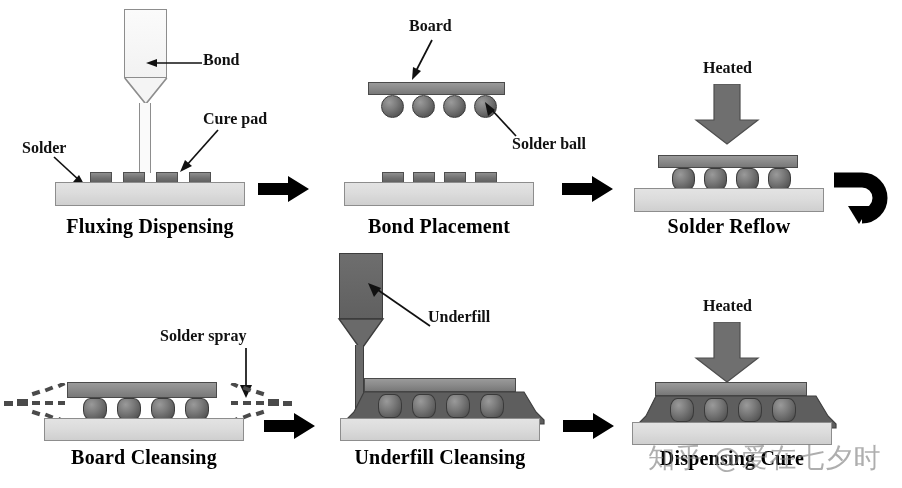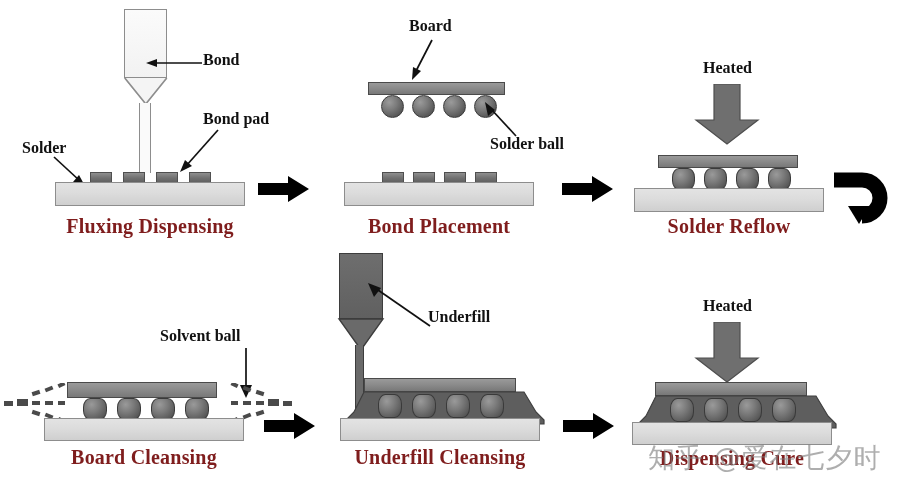--- a/index.html
+++ b/index.html
@@ -12,21 +12,21 @@
   #stage{position:relative;width:902px;height:488px;}
 
   .panel{position:absolute;}
 
   
   .caption{
     position:absolute;
     font-family:"Liberation Serif", serif;
     font-weight:bold;
     font-size:20px;
-    color:#7f1d1d;
+    color:#000000;
     white-space:nowrap;
     text-align:center;
     letter-spacing:.2px;
   }
   .lbl{
     position:absolute;
     font-family:"Liberation Serif", serif;
     font-weight:bold;
     font-size:16px;
     color:#111;
@@ -132,21 +132,21 @@
       <line x1="56" y1="7" x2="10" y2="7" stroke="#111" stroke-width="1.7"></line>
       <polygon points="0,7 11,3 11,11" fill="#111"></polygon>
     </svg>
 
     <div class="lbl" style="left:22px;top:139px;">Solder</div>
     <svg class="leader" style="left:52px;top:155px;" width="40" height="35">
       <line x1="2" y1="2" x2="28" y2="26" stroke="#111" stroke-width="1.7"></line>
       <polygon points="33,31 21,27 27,20" fill="#111"></polygon>
     </svg>
 
-    <div class="lbl" style="left:203px;top:110px;">Bond pad</div>
+    <div class="lbl" style="left:203px;top:110px;">Cure pad</div>
     <svg class="leader" style="left:176px;top:128px;" width="46" height="46">
       <line x1="42" y1="2" x2="10" y2="38" stroke="#111" stroke-width="1.7"></line>
       <polygon points="4,44 9,32 16,38" fill="#111"></polygon>
     </svg>
 
     <div class="pad" style="left:90px;top:172px;width:22px;height:11px;"></div>
     <div class="pad" style="left:123px;top:172px;width:22px;height:11px;"></div>
     <div class="pad" style="left:156px;top:172px;width:22px;height:11px;"></div>
     <div class="pad" style="left:189px;top:172px;width:22px;height:11px;"></div>
 
@@ -167,21 +167,21 @@
       <polygon points="8,42 9,29 17,33" fill="#111"></polygon>
     </svg>
 
     <div class="chip" style="left:368px;top:82px;width:137px;height:13px;"></div>
 
     <div class="ball" style="left:381px;top:95px;width:23px;height:23px;"></div>
     <div class="ball" style="left:412px;top:95px;width:23px;height:23px;"></div>
     <div class="ball" style="left:443px;top:95px;width:23px;height:23px;"></div>
     <div class="ball" style="left:474px;top:95px;width:23px;height:23px;"></div>
 
-    <div class="lbl" style="left:490px;top:135px;">Solder ball</div>
+    <div class="lbl" style="left:512px;top:135px;">Solder ball</div>
     <svg class="leader" style="left:480px;top:100px;" width="42" height="40">
       <line x1="36" y1="36" x2="11" y2="9" stroke="#111" stroke-width="1.7"></line>
       <polygon points="5,2 15,10 8,16" fill="#111"></polygon>
     </svg>
 
     <div class="pad" style="left:382px;top:172px;width:22px;height:11px;"></div>
     <div class="pad" style="left:413px;top:172px;width:22px;height:11px;"></div>
     <div class="pad" style="left:444px;top:172px;width:22px;height:11px;"></div>
     <div class="pad" style="left:475px;top:172px;width:22px;height:11px;"></div>
     <div class="board" style="left:344px;top:182px;width:190px;height:24px;"></div>
@@ -213,21 +213,21 @@
     <div class="caption" style="left:619px;top:215px;width:220px;">Solder Reflow</div>
   </div>
 
   <svg class="wrap-arrow" style="left:832px;top:172px;" width="56" height="58">
     <path d="M2,8 L30,8 A18,18 0 0 1 30,44 L30,44" fill="none" stroke="#000" stroke-width="15" stroke-linecap="butt"></path>
     <polygon points="38,34 16,34 27,52" fill="#000"></polygon>
   </svg>
 
   <div class="panel">
 
-    <div class="lbl" style="left:160px;top:327px;">Solvent ball</div>
+    <div class="lbl" style="left:160px;top:327px;">Solder spray</div>
     <svg class="leader" style="left:236px;top:346px;" width="22" height="56">
       <line x1="10" y1="2" x2="10" y2="42" stroke="#111" stroke-width="1.7"></line>
       <polygon points="10,52 4,39 16,39" fill="#111"></polygon>
     </svg>
 
     <svg class="spray" style="left:2px;top:383px;" width="68" height="40">
       <g fill="#4a4a4a">
         <rect x="2" y="18" width="9" height="5"></rect>
         <rect x="15" y="16" width="11" height="7"></rect>
         <rect x="30" y="8" width="8" height="4" transform="rotate(-18 34 10)"></rect>

